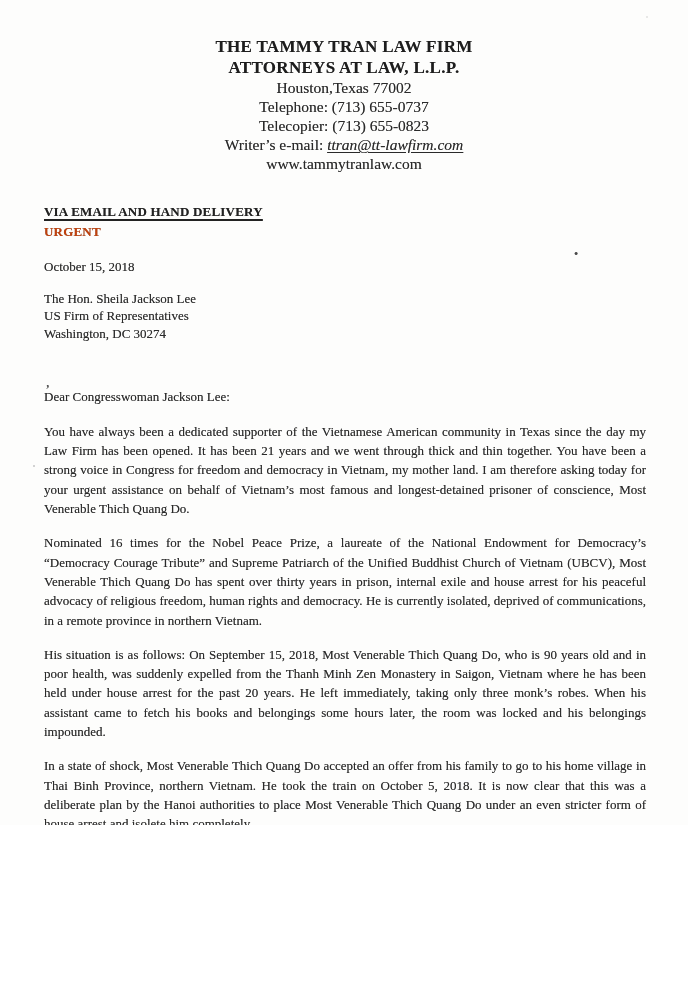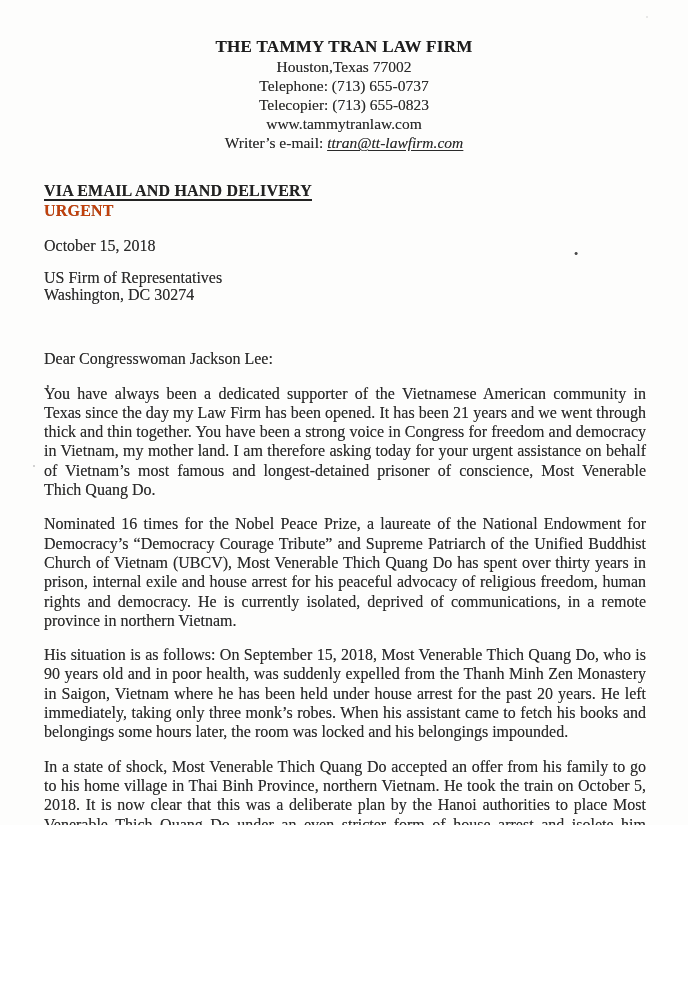--- a/index.html
+++ b/index.html
@@ -37,21 +37,21 @@
   .lh-line { font-size: 15.5px; }
   .lh-email-addr {
     font-style: italic;
     text-decoration: underline;
     text-underline-offset: 2px;
   }
 
   
   .letter-body {
     margin: 0 42px 0 44px;
-    font-size: 16px;
+    font-size: 13px;
   }
   .delivery-block {
     margin-top: 29px;
     line-height: 20px;
   }
   .delivery-method {
     font-weight: bold;
     text-decoration: underline;
     text-decoration-thickness: 1.5px;
     text-underline-offset: 3px;
@@ -99,37 +99,39 @@
     pointer-events: none;
   }
 </style>
 </head>
 <body>
 
 <div class="page">
 
   <div class="letterhead">
     <div class="lh-title">THE TAMMY TRAN LAW FIRM</div>
+    <div class="lh-sub">ATTORNEYS AT LAW, L.L.P.</div>
     <div class="lh-line">Houston,Texas 77002</div>
     <div class="lh-line">Telephone: (713) 655-0737</div>
     <div class="lh-line">Telecopier: (713) 655-0823</div>
+    <div class="lh-line"><span>Writer’s e-mail: </span><span class="lh-email-addr">ttran@tt-lawfirm.com</span></div>
     <div class="lh-line">www.tammytranlaw.com</div>
-    <div class="lh-line"><span>Writer’s e-mail: </span><span class="lh-email-addr">ttran@tt-lawfirm.com</span></div>
   </div>
 
   <div class="letter-body">
 
     <div class="delivery-block">
       <div class="delivery-method">VIA EMAIL AND HAND DELIVERY</div>
       <div class="urgent-label">URGENT</div>
     </div>
 
     <div class="letter-date">October 15, 2018</div>
 
     <div class="recipient-block">
+      <div>The Hon. Sheila Jackson Lee</div>
       <div>US Firm of Representatives</div>
       <div>Washington, DC 30274</div>
     </div>
 
     <div class="salutation">Dear Congresswoman Jackson Lee:</div>
 
     <div class="letter-paragraph">You have always been a dedicated supporter of the Vietnamese American community in Texas since the day my Law Firm has been opened. It has been 21 years and we went through thick and thin together. You have been a strong voice in Congress for freedom and democracy in Vietnam, my mother land. I am therefore asking today for your urgent assistance on behalf of Vietnam’s most famous and longest-detained prisoner of conscience, Most Venerable Thich Quang Do.</div>
     <div class="letter-paragraph">Nominated 16 times for the Nobel Peace Prize, a laureate of the National Endowment for Democracy’s “Democracy Courage Tribute” and Supreme Patriarch of the Unified Buddhist Church of Vietnam (UBCV), Most Venerable Thich Quang Do has spent over thirty years in prison, internal exile and house arrest for his peaceful advocacy of religious freedom, human rights and democracy. He is currently isolated, deprived of communications, in a remote province in northern Vietnam.</div>
     <div class="letter-paragraph">His situation is as follows: On September 15, 2018, Most Venerable Thich Quang Do, who is 90 years old and in poor health, was suddenly expelled from the Thanh Minh Zen Monastery in Saigon, Vietnam where he has been held under house arrest for the past 20 years. He left immediately, taking only three monk’s robes. When his assistant came to fetch his books and belongings some hours later, the room was locked and his belongings impounded.</div>
     <div class="letter-paragraph">In a state of shock, Most Venerable Thich Quang Do accepted an offer from his family to go to his home village in Thai Binh Province, northern Vietnam. He took the train on October 5, 2018. It is now clear that this was a deliberate plan by the Hanoi authorities to place Most Venerable Thich Quang Do under an even stricter form of house arrest and isolete him completely.</div>

